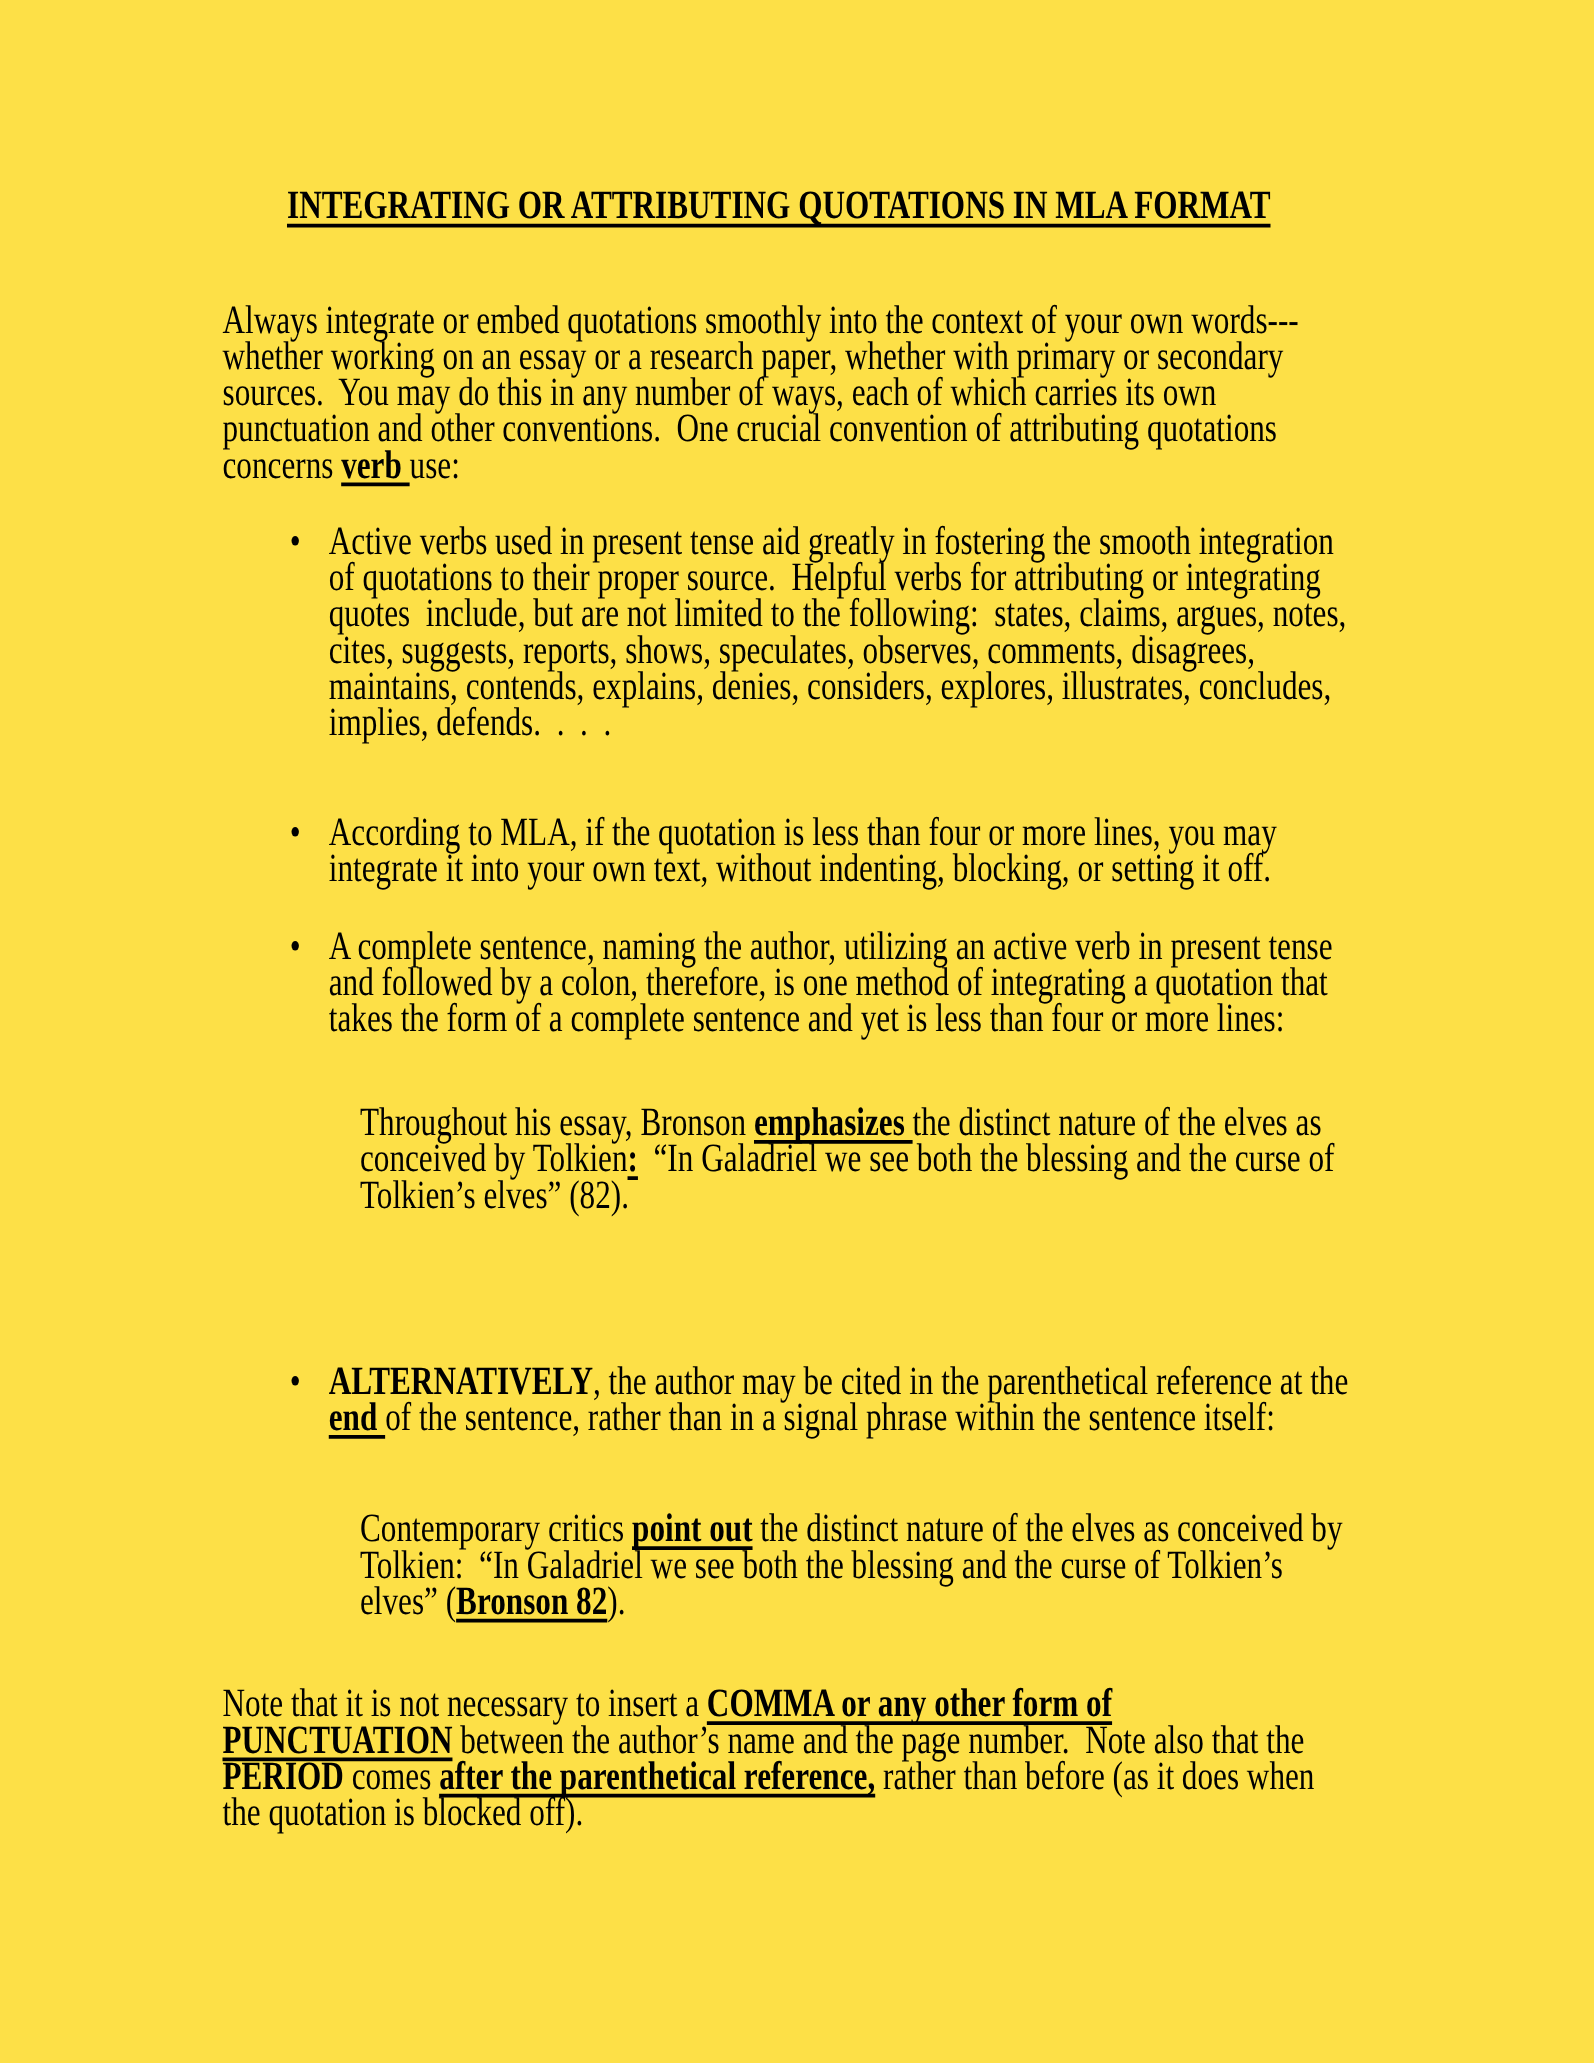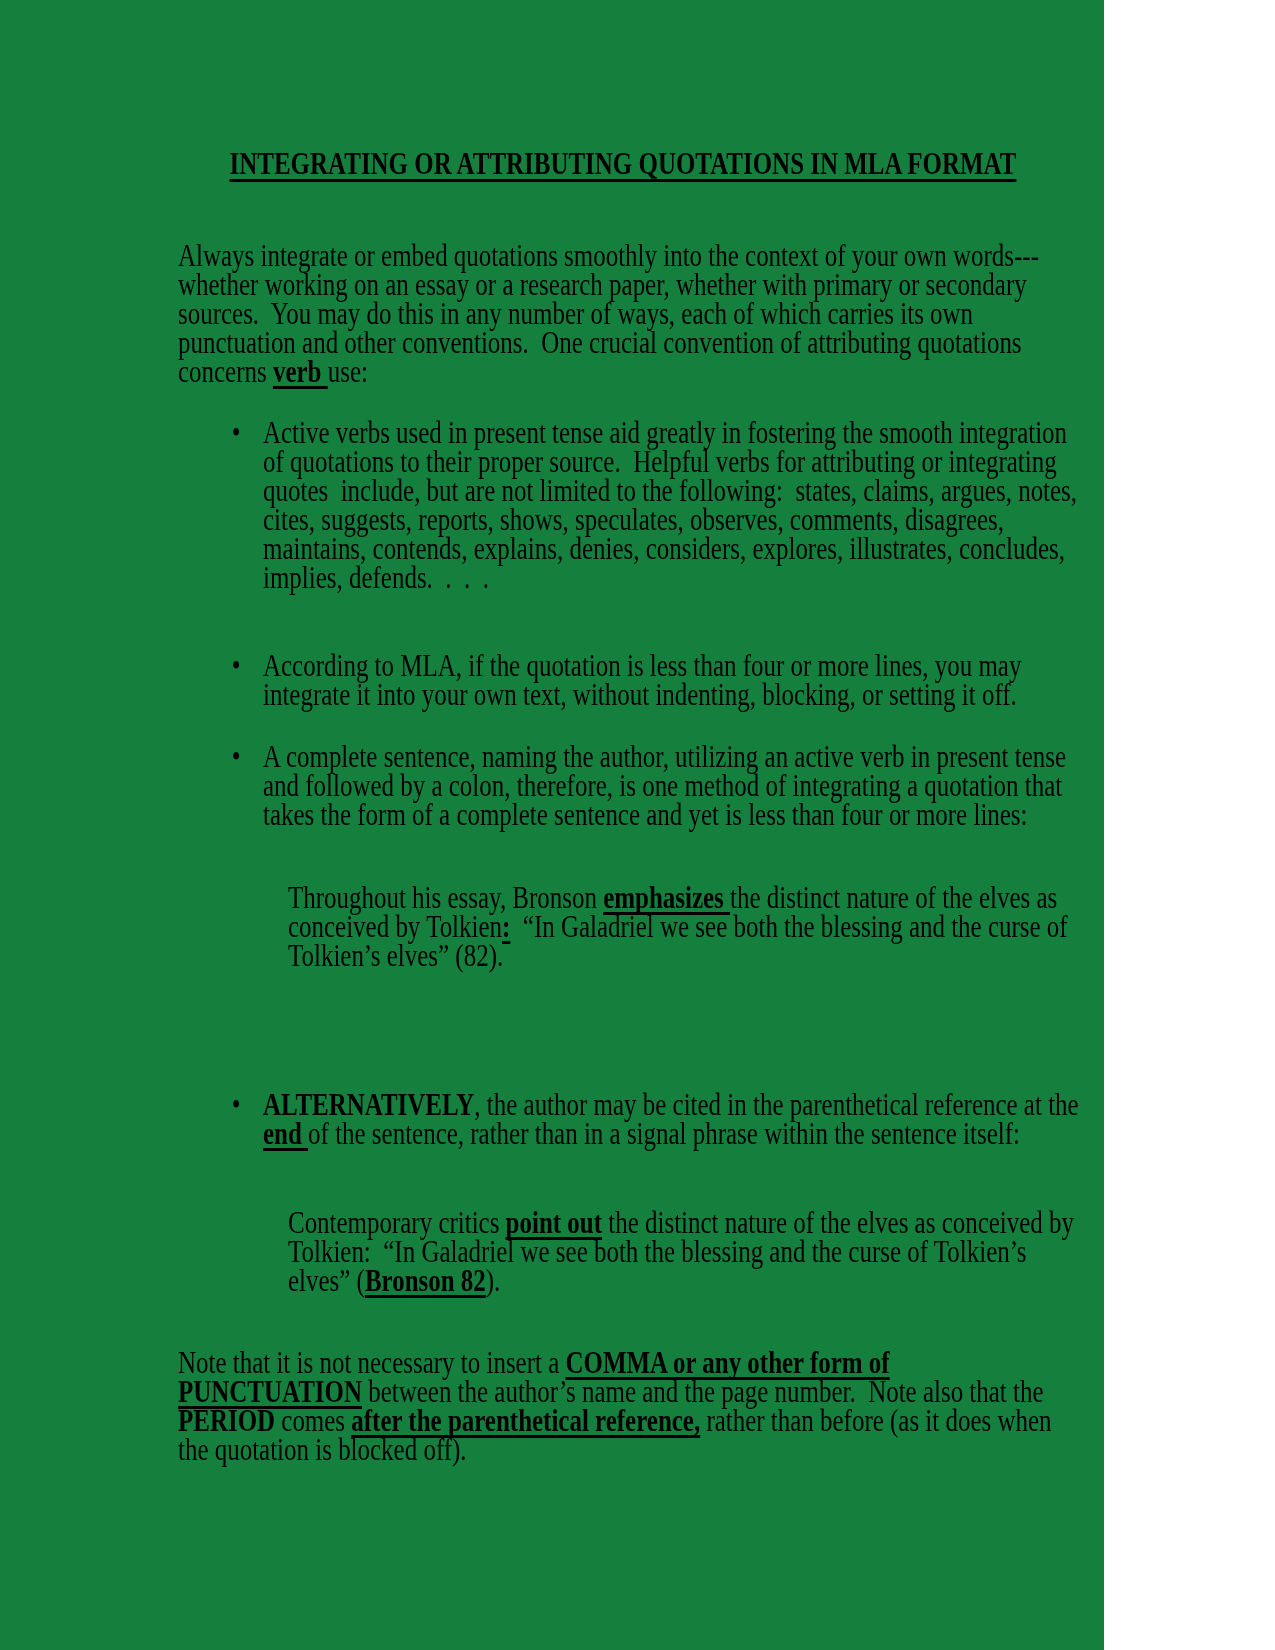--- a/index.html
+++ b/index.html
@@ -2,23 +2,23 @@
 <html><head>
 <meta charset="utf-8">
 <style>
   html, body {
     margin: 0;
     padding: 0;
     background: #ffffff;
   }
   .page {
     position: relative;
-    width: 1104px;
+    width: 1275px;
     height: 1650px;
-    background: #15803d;
+    background: #fde047;
     color: #000000;
     overflow: hidden;
   }
   
   .content {
     position: absolute;
     left: 178px;
     top: 0;
     width: 1141px;
     transform: scaleX(0.78);

